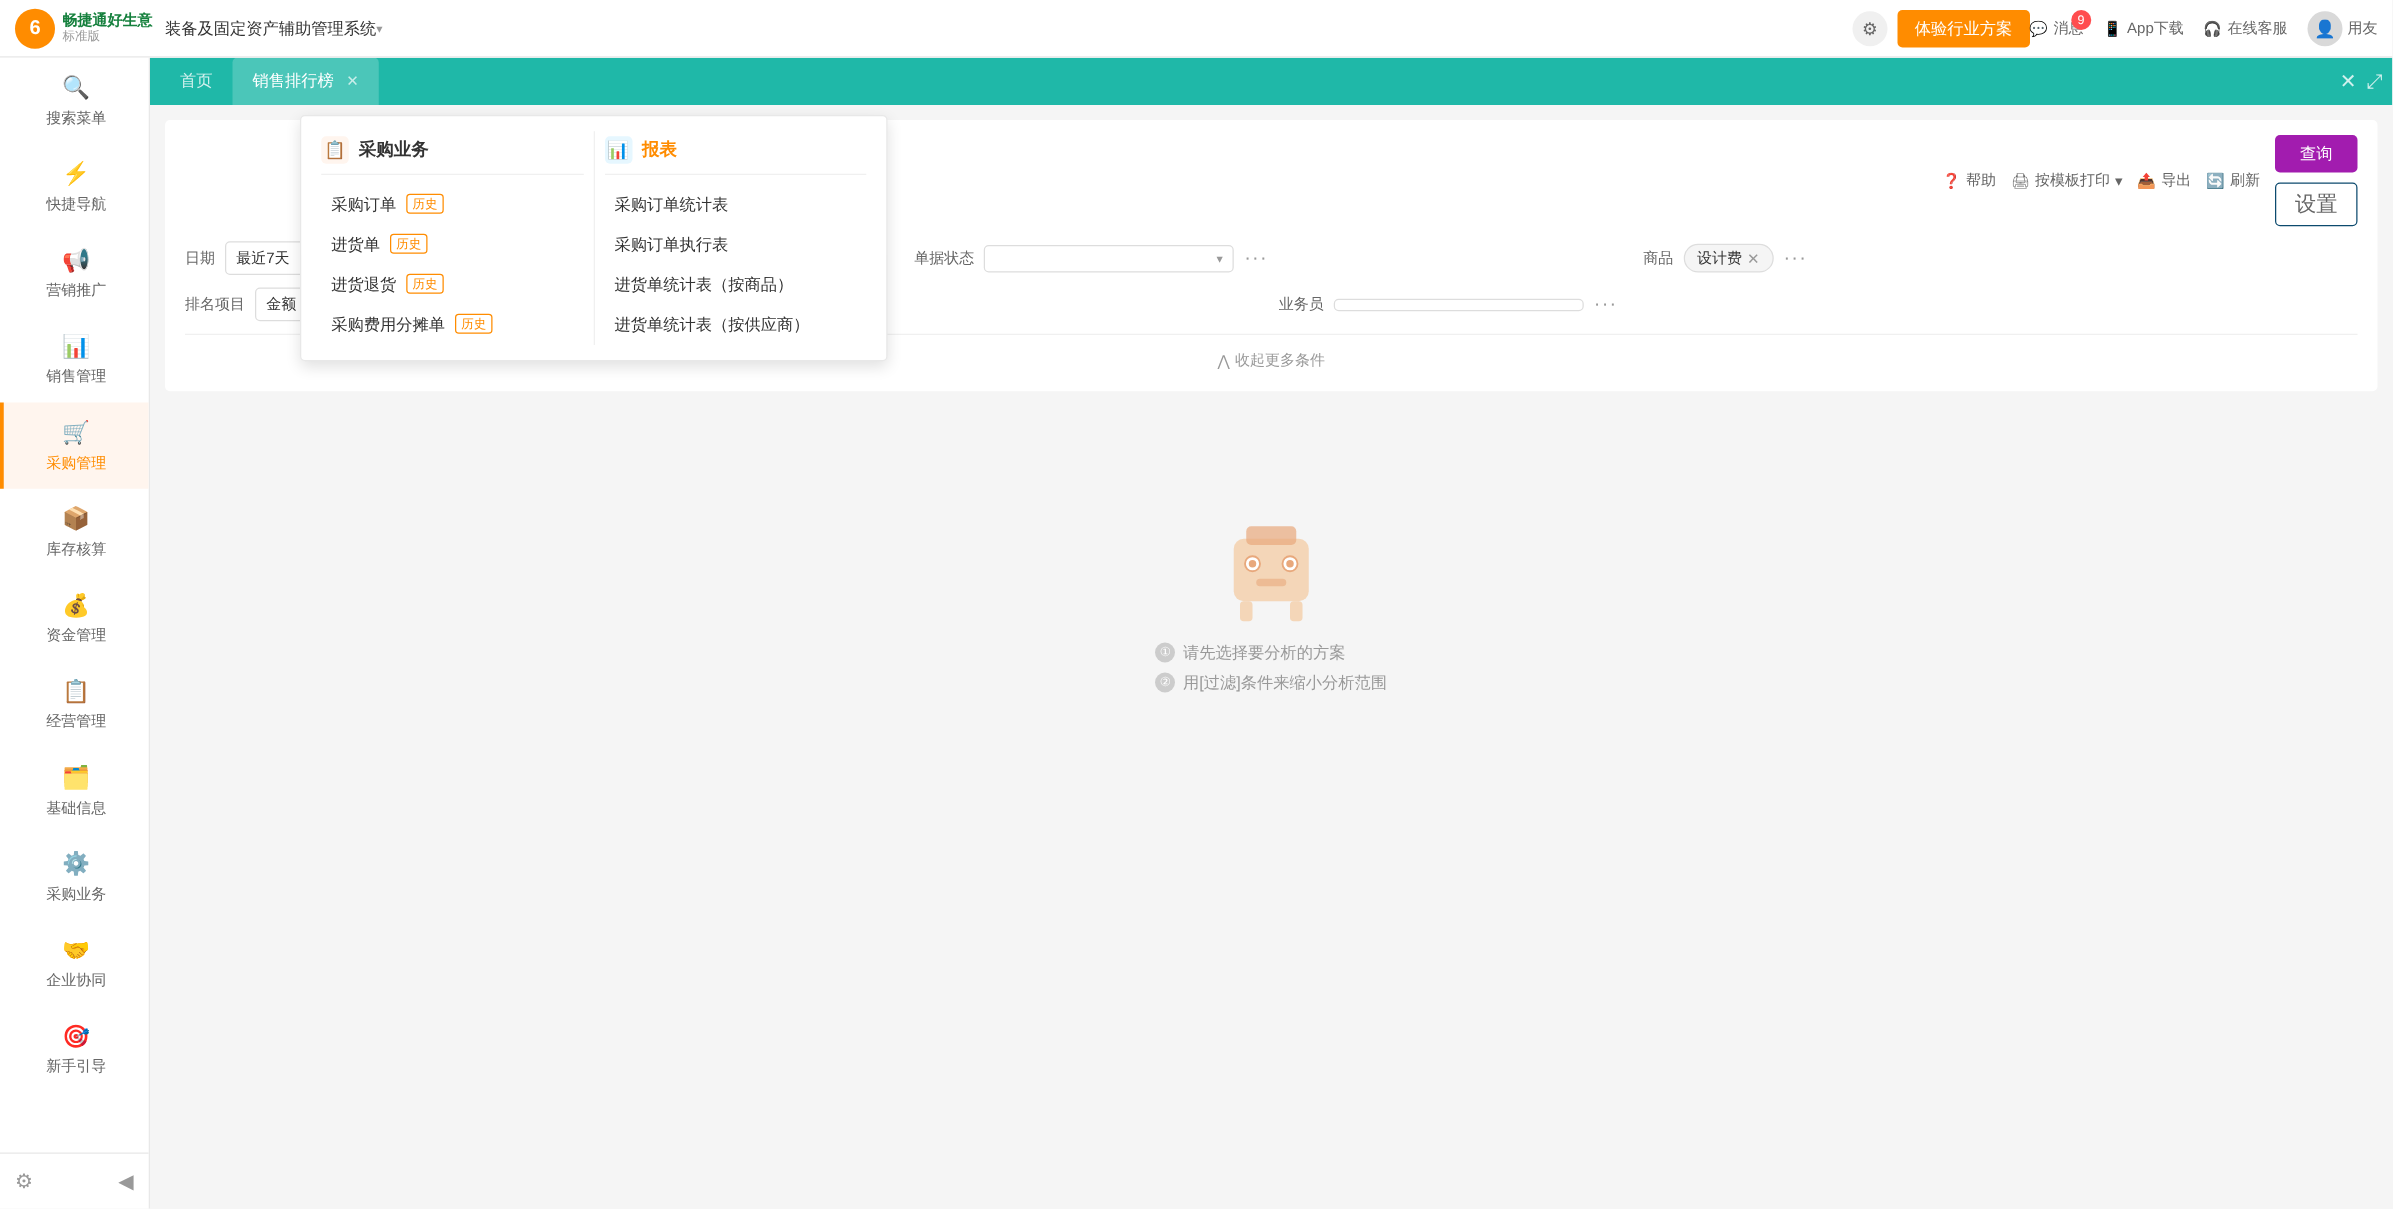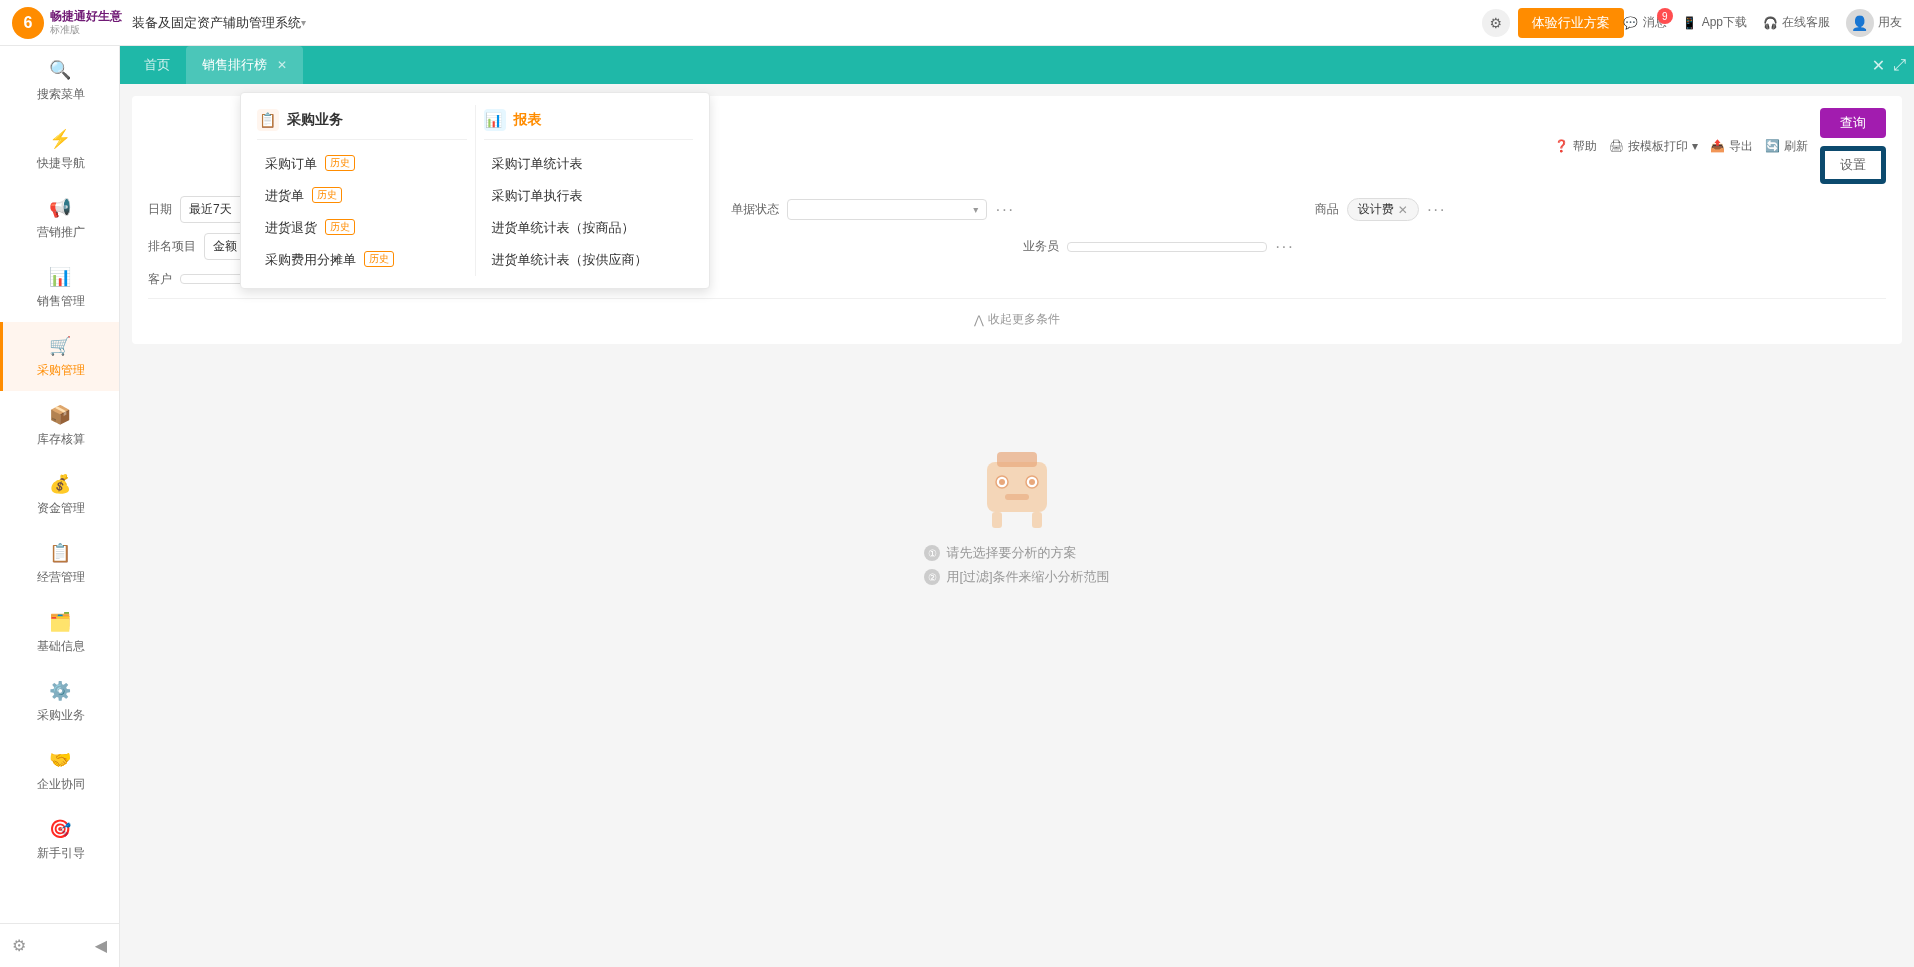--- a/index.html
+++ b/index.html
@@ -32,21 +32,21 @@
       justify-content: center;
       color: #fff;
       font-size: 16px;
       font-weight: bold;
     }
     .logo-text {
       display: flex;
       flex-direction: column;
       line-height: 1.2;
     }
-    .logo-text .main { font-size: 12px; color: #701a75; font-weight: bold; }
+    .logo-text .main { font-size: 12px; color: #15803d; font-weight: bold; }
     .logo-text .sub { font-size: 10px; color: #999; }
     .system-title {
       flex: 1;
       display: flex;
       align-items: center;
       gap: 0;
     }
     .system-title span { font-size: 13px; color: #333; }
     .system-title .arrow { color: #999; font-size: 10px; }
     .settings-btn {
@@ -245,25 +245,25 @@
       color: #fff;
       border: none;
       padding: 6px 20px;
       border-radius: 4px;
       cursor: pointer;
       font-size: 13px;
     }
     .btn-settings {
       background: #fff;
       color: #666;
-      border: 5px solid #0c4a6e;
+      border: 1px solid #0c4a6e;
       padding: 5px 14px;
       border-radius: 4px;
       cursor: pointer;
-      font-size: 13px;
+      font-size: 17px;
       margin-top: 4px;
     }
 
     .filter-row {
       display: flex;
       align-items: center;
       gap: 12px;
       margin-bottom: 10px;
       flex-wrap: wrap;
     }
@@ -603,29 +603,20 @@
 
           <div class="filter-col">
             <span class="filter-label">业务员</span>
             <div class="filter-select" style="min-width:200px;">
               <span style="color:#ccc;"></span>
             </div>
             <span class="ellipsis-btn">···</span>
           </div>
         </div>
 
-        <div class="filter-row">
-          <div class="filter-col">
-            <span class="filter-label">客户</span>
-            <div class="filter-select" style="min-width:200px;">
-              <span style="color:#ccc;"></span>
-            </div>
-            <span class="ellipsis-btn">···</span>
-          </div>
-        </div>
 
         <hr class="divider-h">
 
         <div class="collapse-btn">
           <span>⋀</span>
           <span>收起更多条件</span>
         </div>
       </div>
 
       <div class="empty-state">

